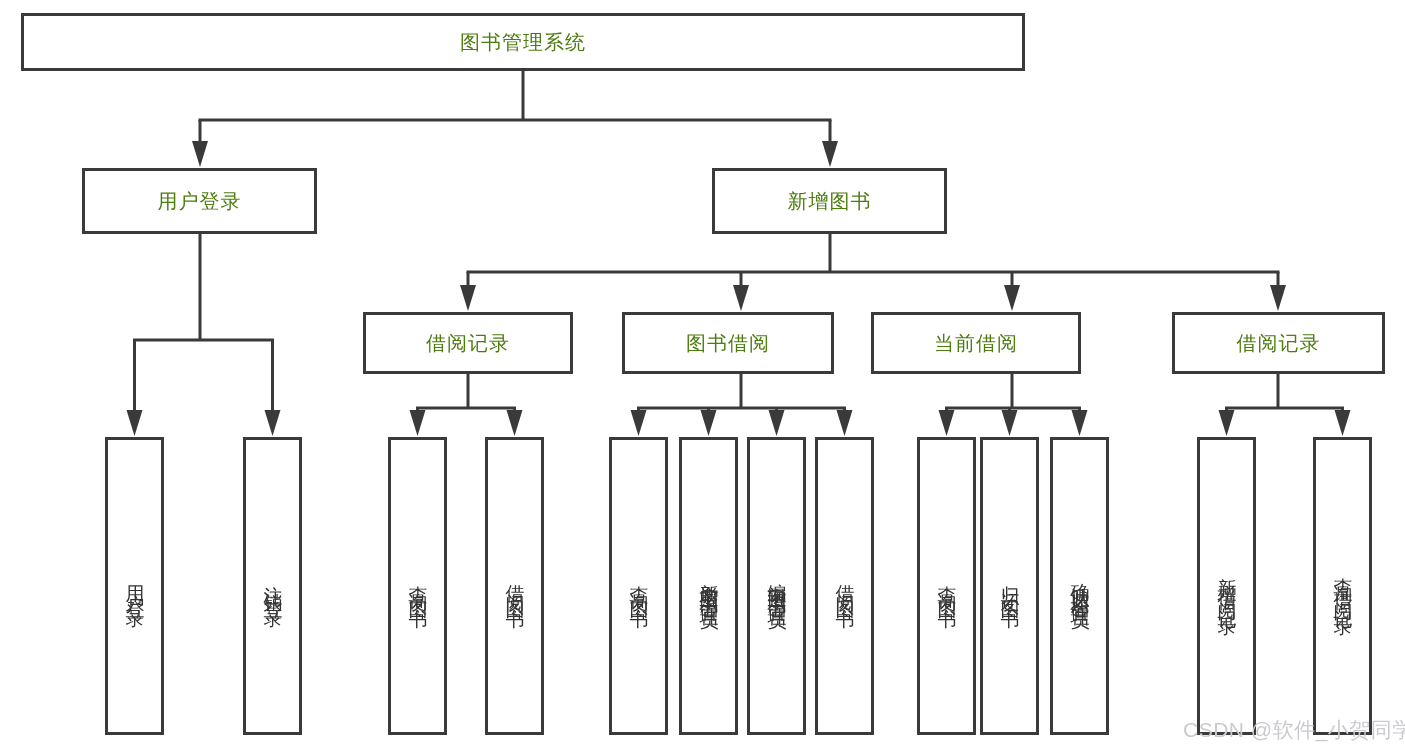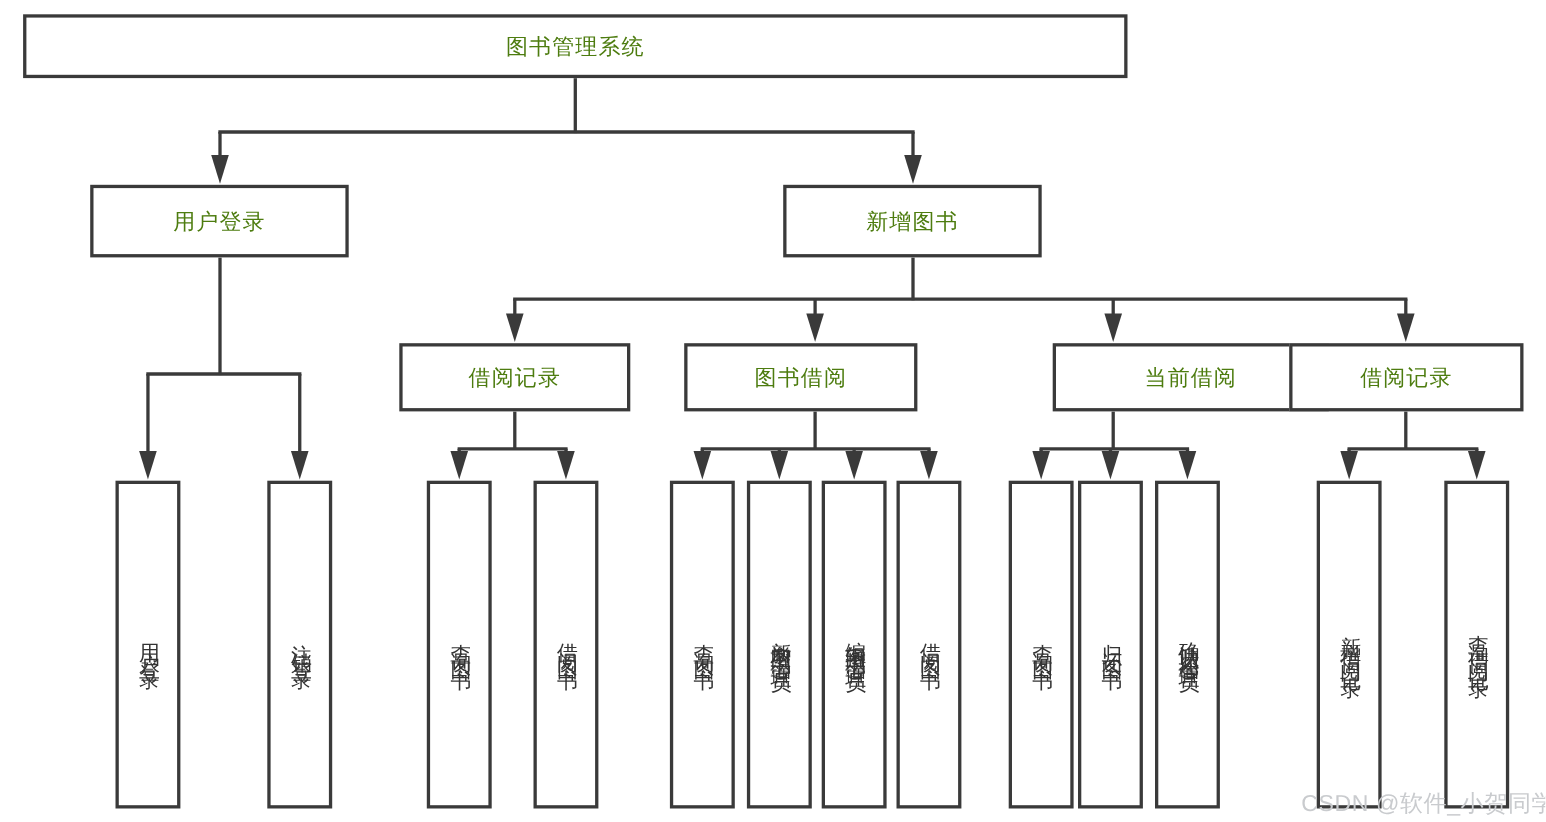--- a/index.html
+++ b/index.html
@@ -159,21 +159,21 @@
   <div class="node" style="left:712px; top:168px; width:235px; height:66px">
     <span class="hlabel">新增图书</span>
   </div>
 
   <div class="node" style="left:363px; top:312px; width:210px; height:62px">
     <span class="hlabel">借阅记录</span>
   </div>
   <div class="node" style="left:622px; top:312px; width:212px; height:62px">
     <span class="hlabel">图书借阅</span>
   </div>
-  <div class="node" style="left:957px; top:312px; width:251px; height:62px">
+  <div class="node" style="left:871px; top:312px; width:210px; height:62px">
     <span class="hlabel">当前借阅</span>
   </div>
   <div class="node" style="left:1172px; top:312px; width:213px; height:62px">
     <span class="hlabel">借阅记录</span>
   </div>
 
   <div class="leaf" style="left:105px">
     <span class="vlabel">用户登录</span>
   </div>
   <div class="leaf" style="left:243px">

